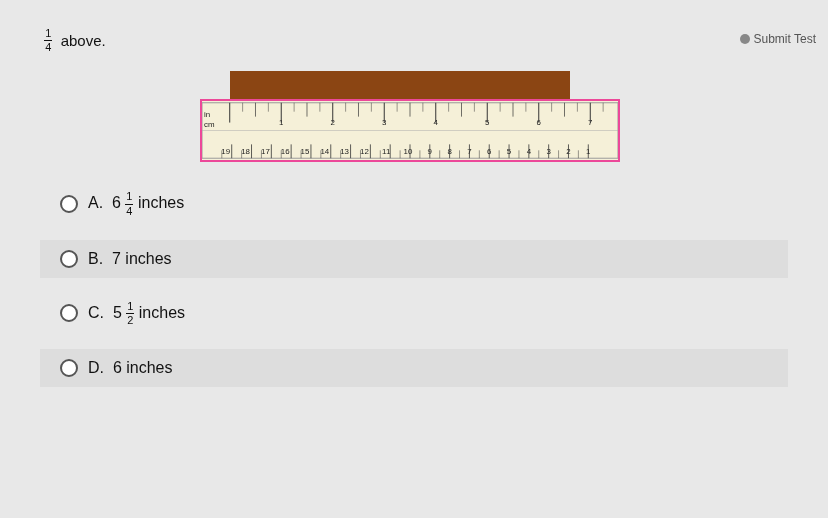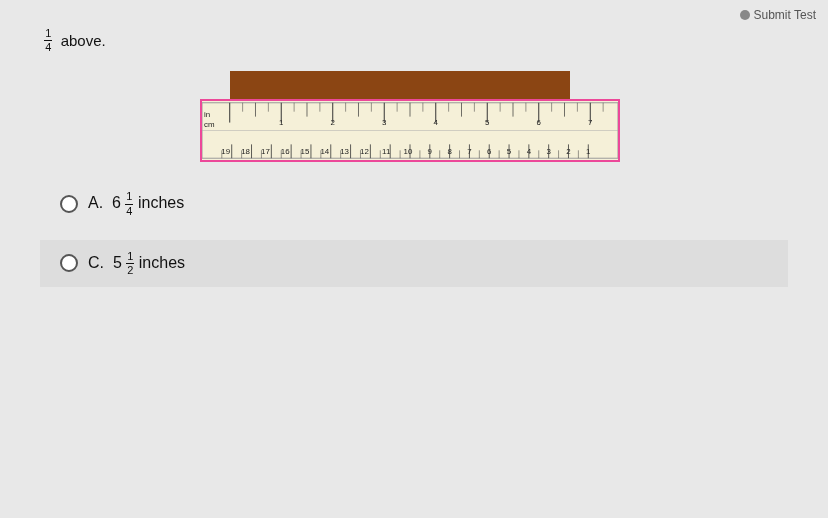--- a/index.html
+++ b/index.html
@@ -8,23 +8,23 @@
       width: 828px;
       height: 518px;
       background: #e8e8e8;
       font-family: Arial, sans-serif;
       position: relative;
       overflow: hidden;
     }
 
     .top-bar {
       position: absolute;
-      top: 0;
+      top: 12px;
       right: 0;
-      padding: 8px 12px;
+      padding: 20px 12px;
       display: flex;
       align-items: center;
       gap: 6px;
     }
 
     .submit-btn {
       background: transparent;
       border: none;
       color: #555;
       font-size: 12px;
@@ -293,27 +293,39 @@
     <div class="option-row">
       <span class="radio-circle"></span>
       <span class="option-label">
         A.&nbsp;&nbsp;6 <span class="frac-inner">
             <span class="num">1</span>
             <span class="den">4</span>
           </span>&nbsp;inches
       </span>
     </div>
 
+    <div class="option-row">
+      <span class="radio-circle"></span>
+      <span class="option-label">
+        B.&nbsp;&nbsp;7 inches
+      </span>
+    </div>
 
     <div class="option-row">
       <span class="radio-circle"></span>
       <span class="option-label">
         C.&nbsp;&nbsp;5 <span class="frac-inner">
             <span class="num">1</span>
             <span class="den">2</span>
           </span>&nbsp;inches
       </span>
     </div>
 
+    <div class="option-row">
+      <span class="radio-circle"></span>
+      <span class="option-label">
+        D.&nbsp;&nbsp;6 inches
+      </span>
+    </div>
 
   </div>
 
 </div>
 
 </body></html>

